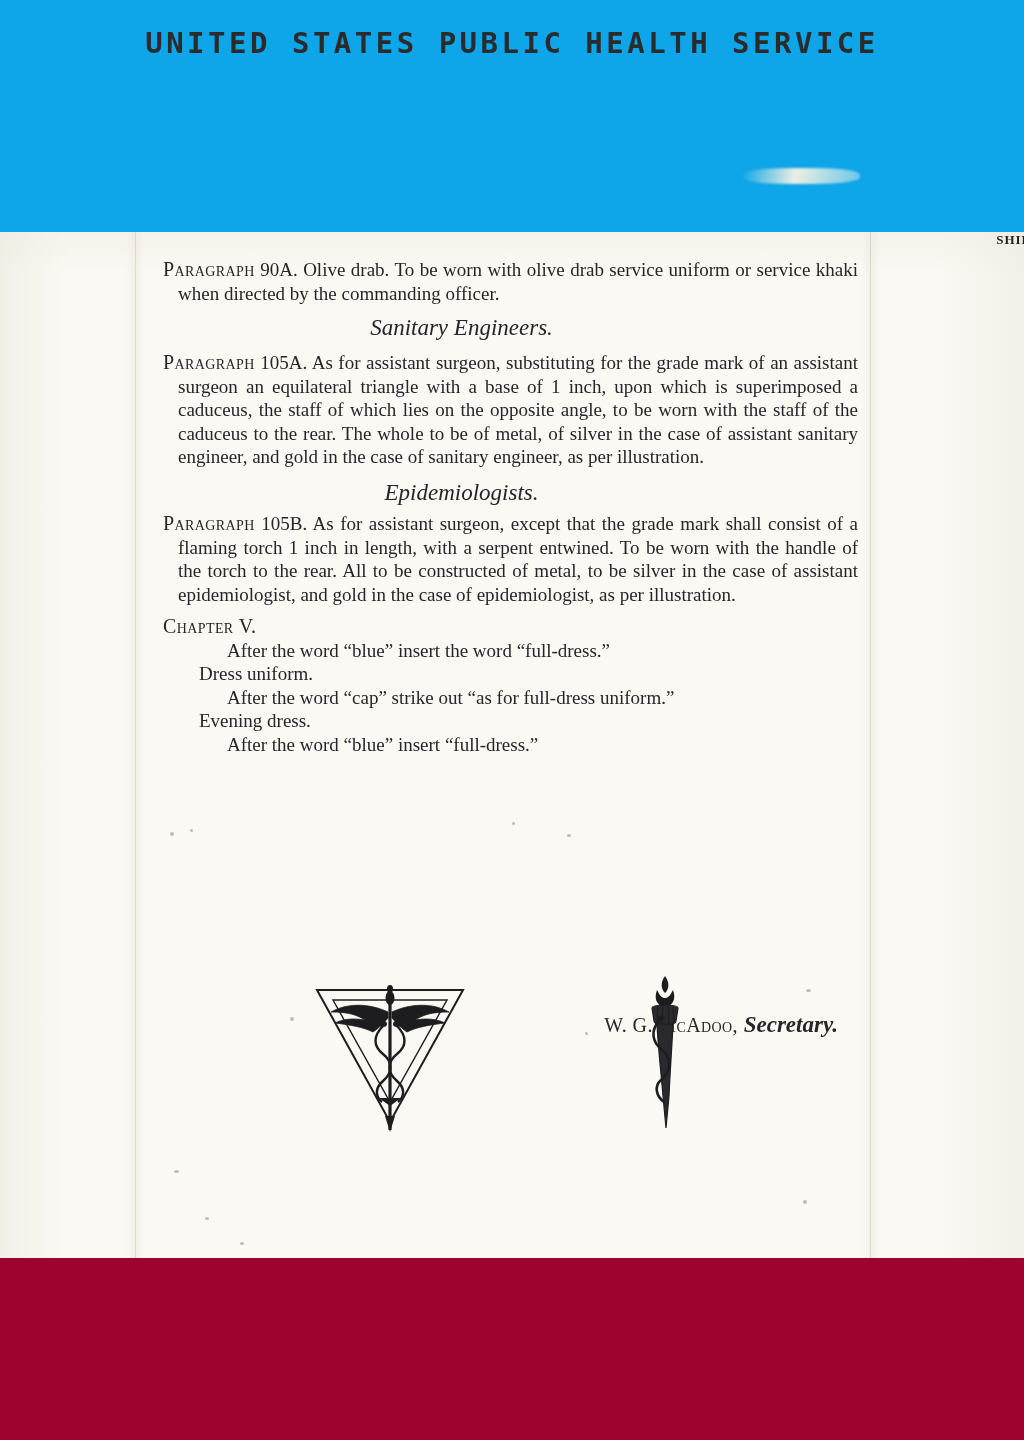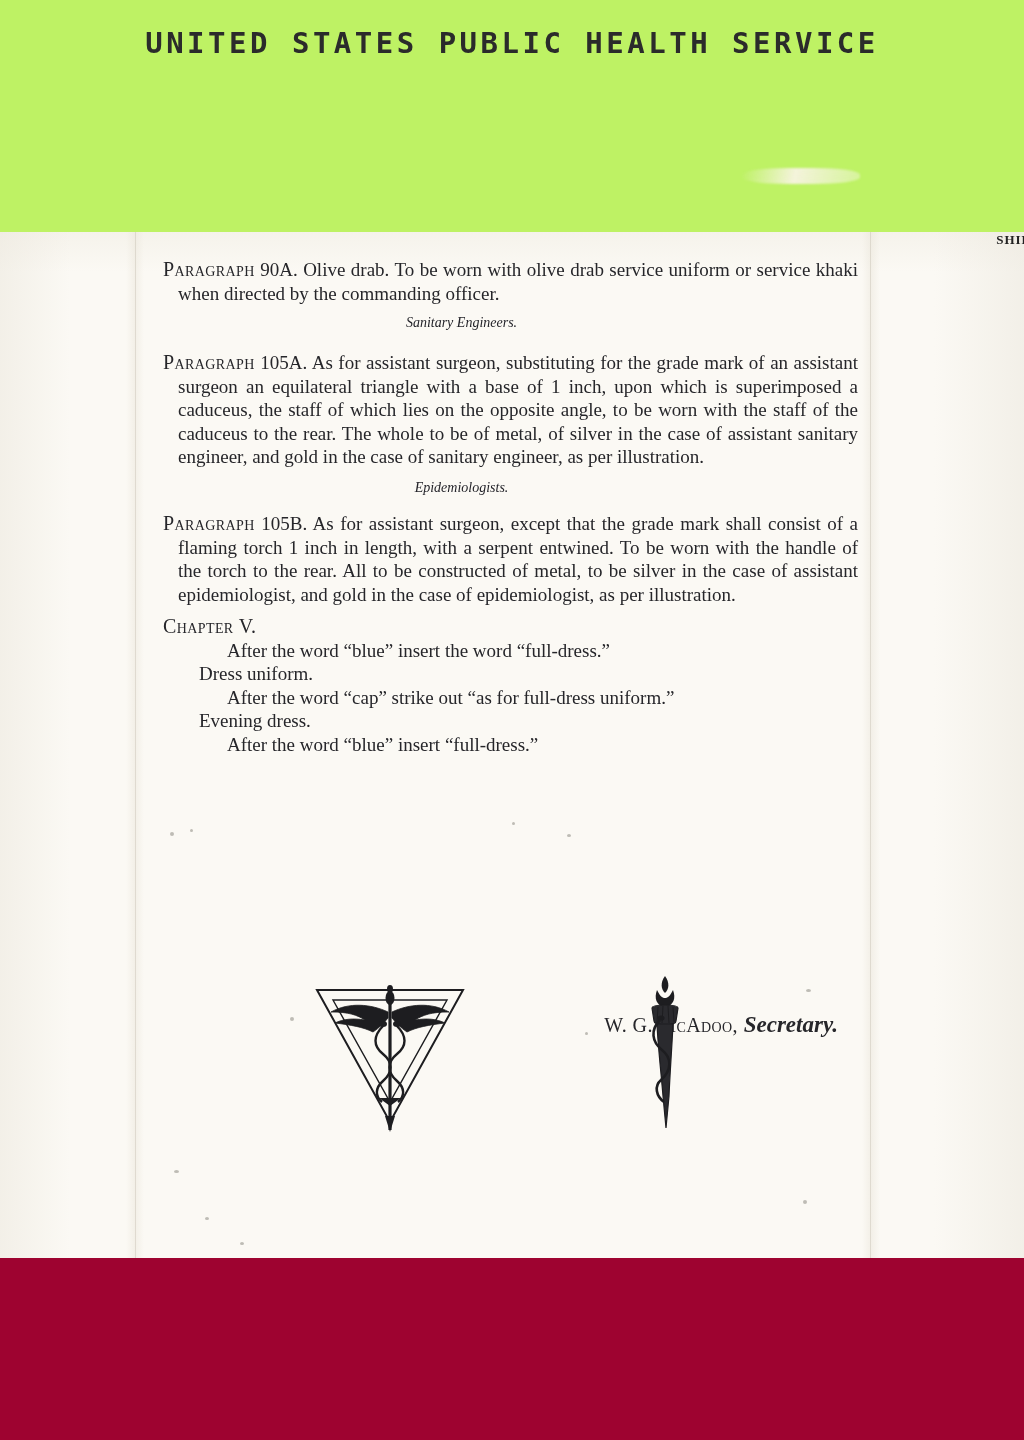--- a/index.html
+++ b/index.html
@@ -9,21 +9,21 @@
     background:#ffffff;
     font-family:"Liberation Serif",serif;
     overflow:hidden;
     position:relative;
   }
   .page{position:relative;width:1024px;height:1440px;}
 
   
   .header-zone{
     position:absolute;left:0;top:0;width:1024px;height:232px;
-    background:#bef264;
+    background:#0ea5e9;
   }
   .doc-header{
     position:absolute;left:0;top:26px;width:1024px;
     text-align:center;
     font-family:"DejaVu Sans Mono",monospace;
     font-size:29px;
     font-weight:bold;
     letter-spacing:3.5px;
     color:#2b2b2b;
     white-space:nowrap;
@@ -68,21 +68,21 @@
   
   .sec-head{
     position:absolute;width:1024px;text-align:right;
     font-family:"Liberation Serif",serif;
     font-weight:bold;font-size:13px;letter-spacing:.9px;
     color:#222;
     padding-left:20px;
   }
   .ital-head{
     position:absolute;width:923px;text-align:center;
-    font-style:italic;font-size:14px;color:#24242a;
+    font-style:italic;font-size:23px;color:#24242a;
   }
   .para{
     position:absolute;
     left:163px;width:680px;
     font-size:19px;
     line-height:23.6px;
     text-align:justify;
     text-indent:0;
     padding-left:15px;
   }

